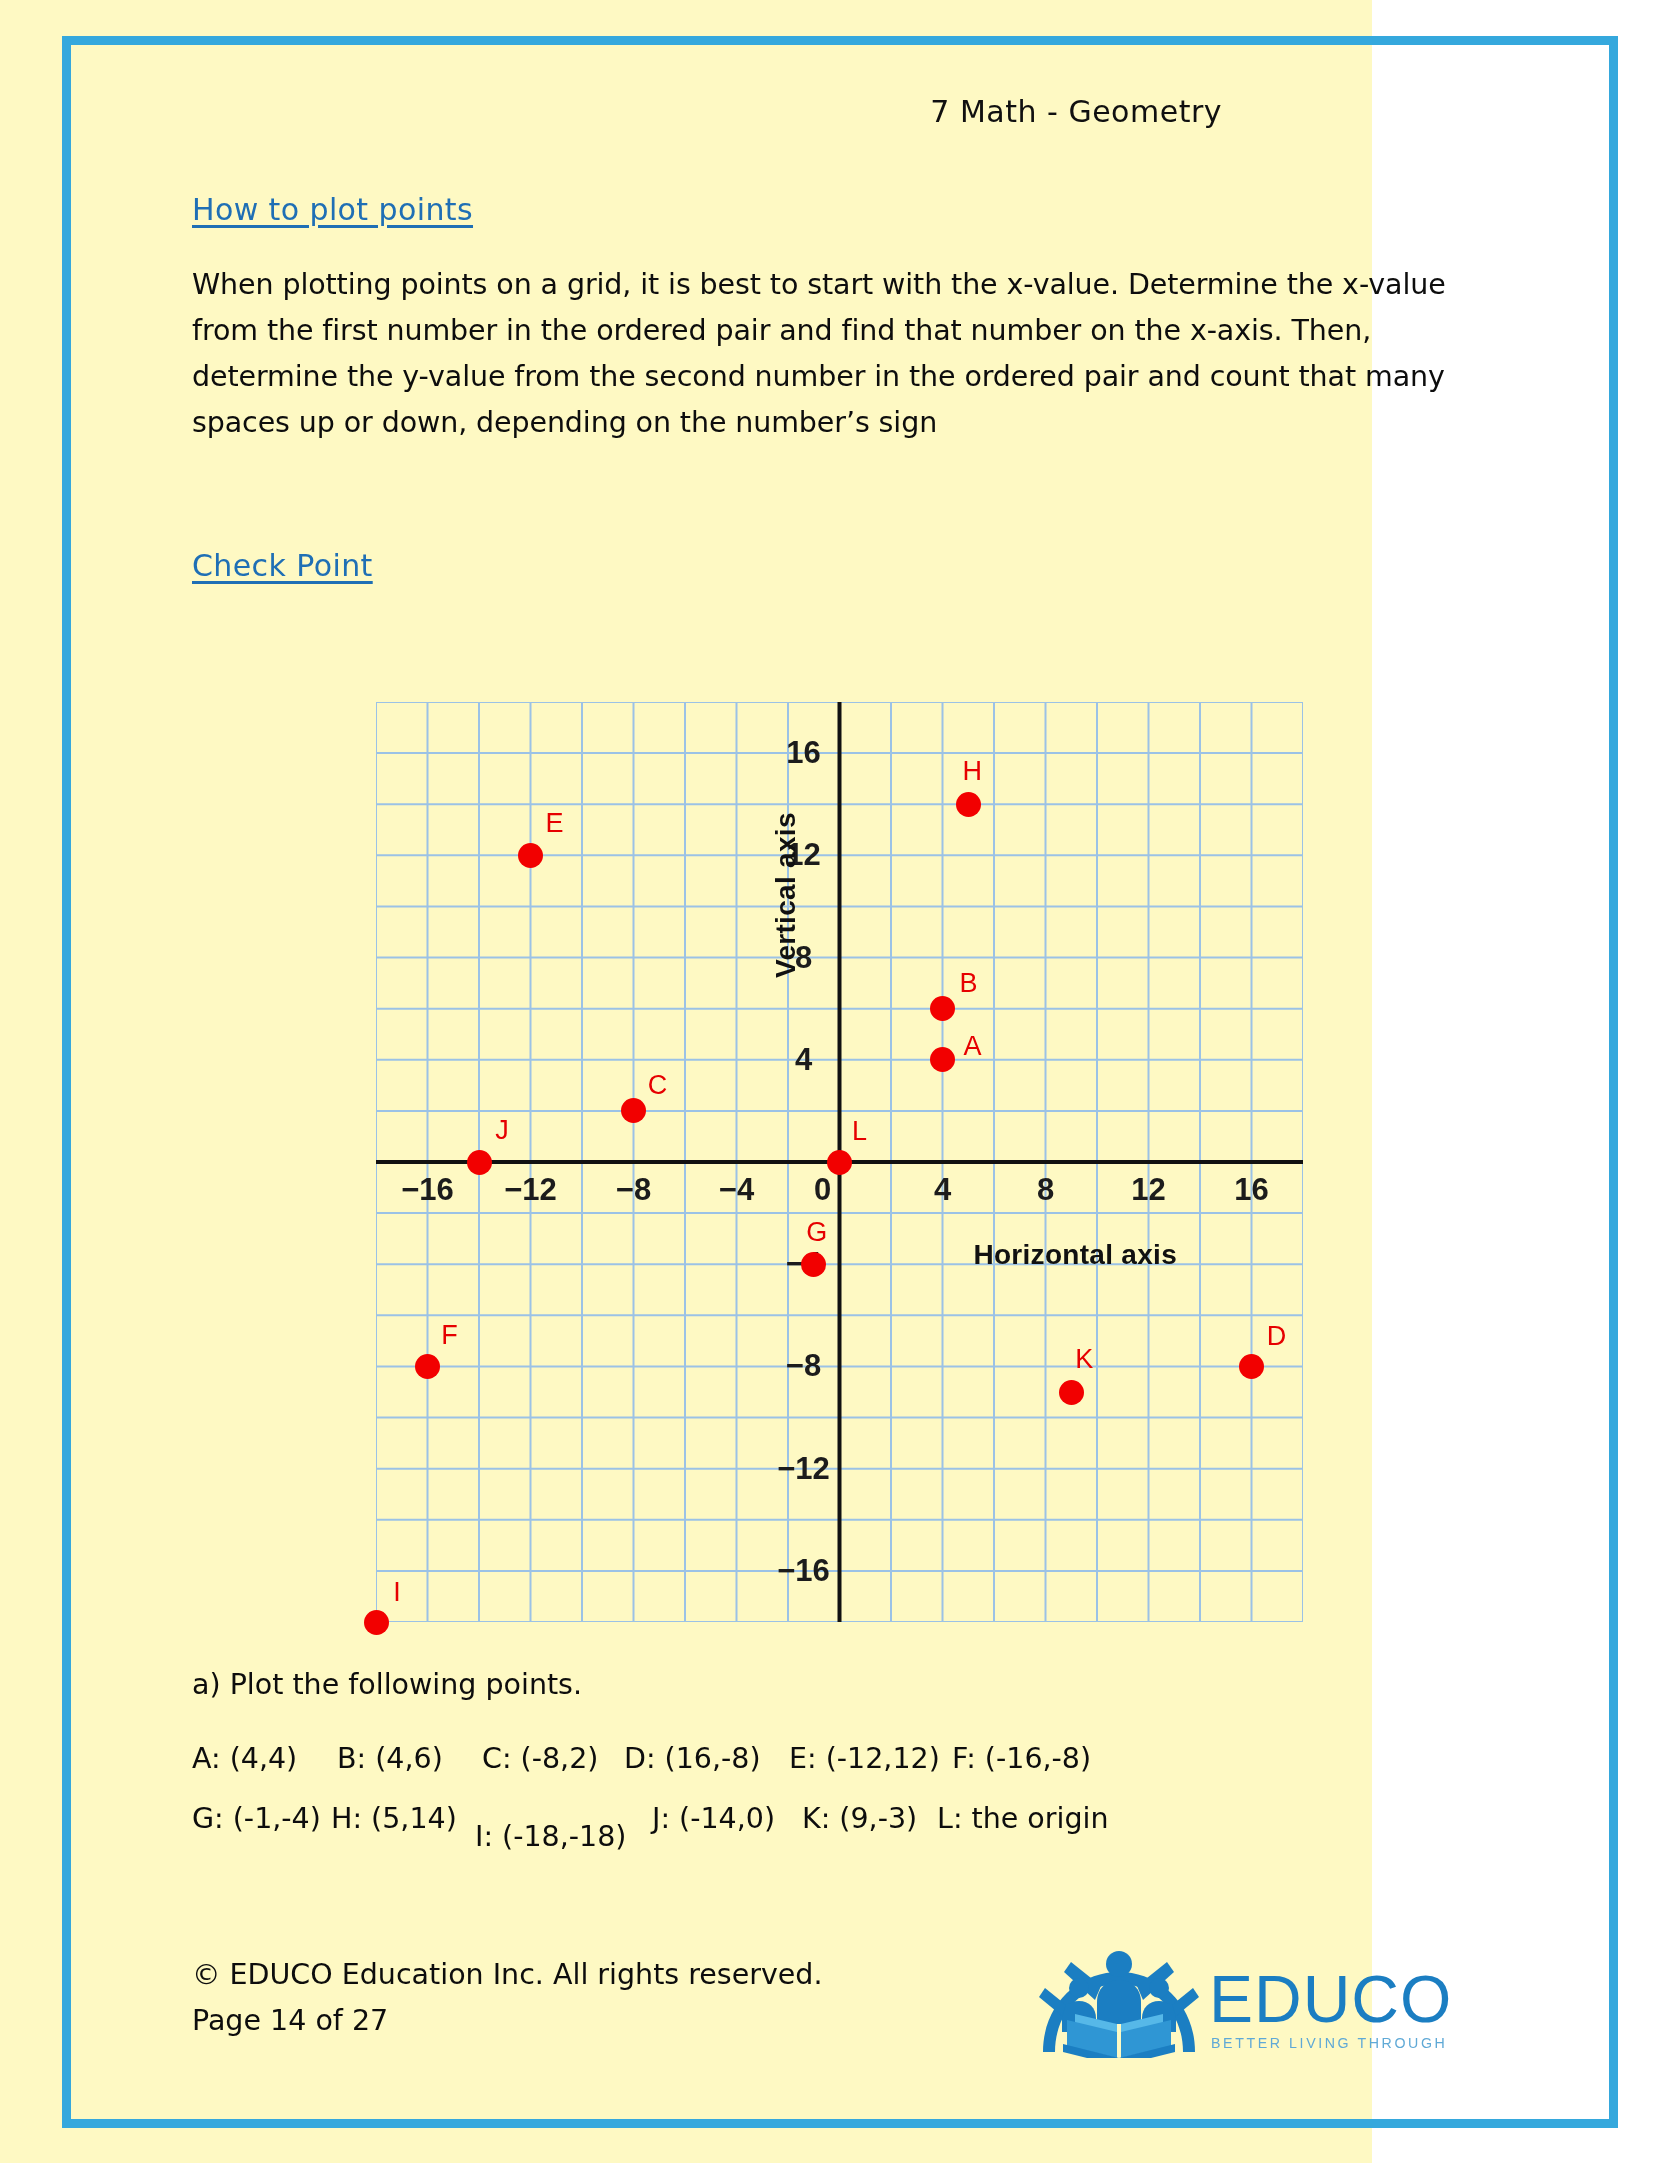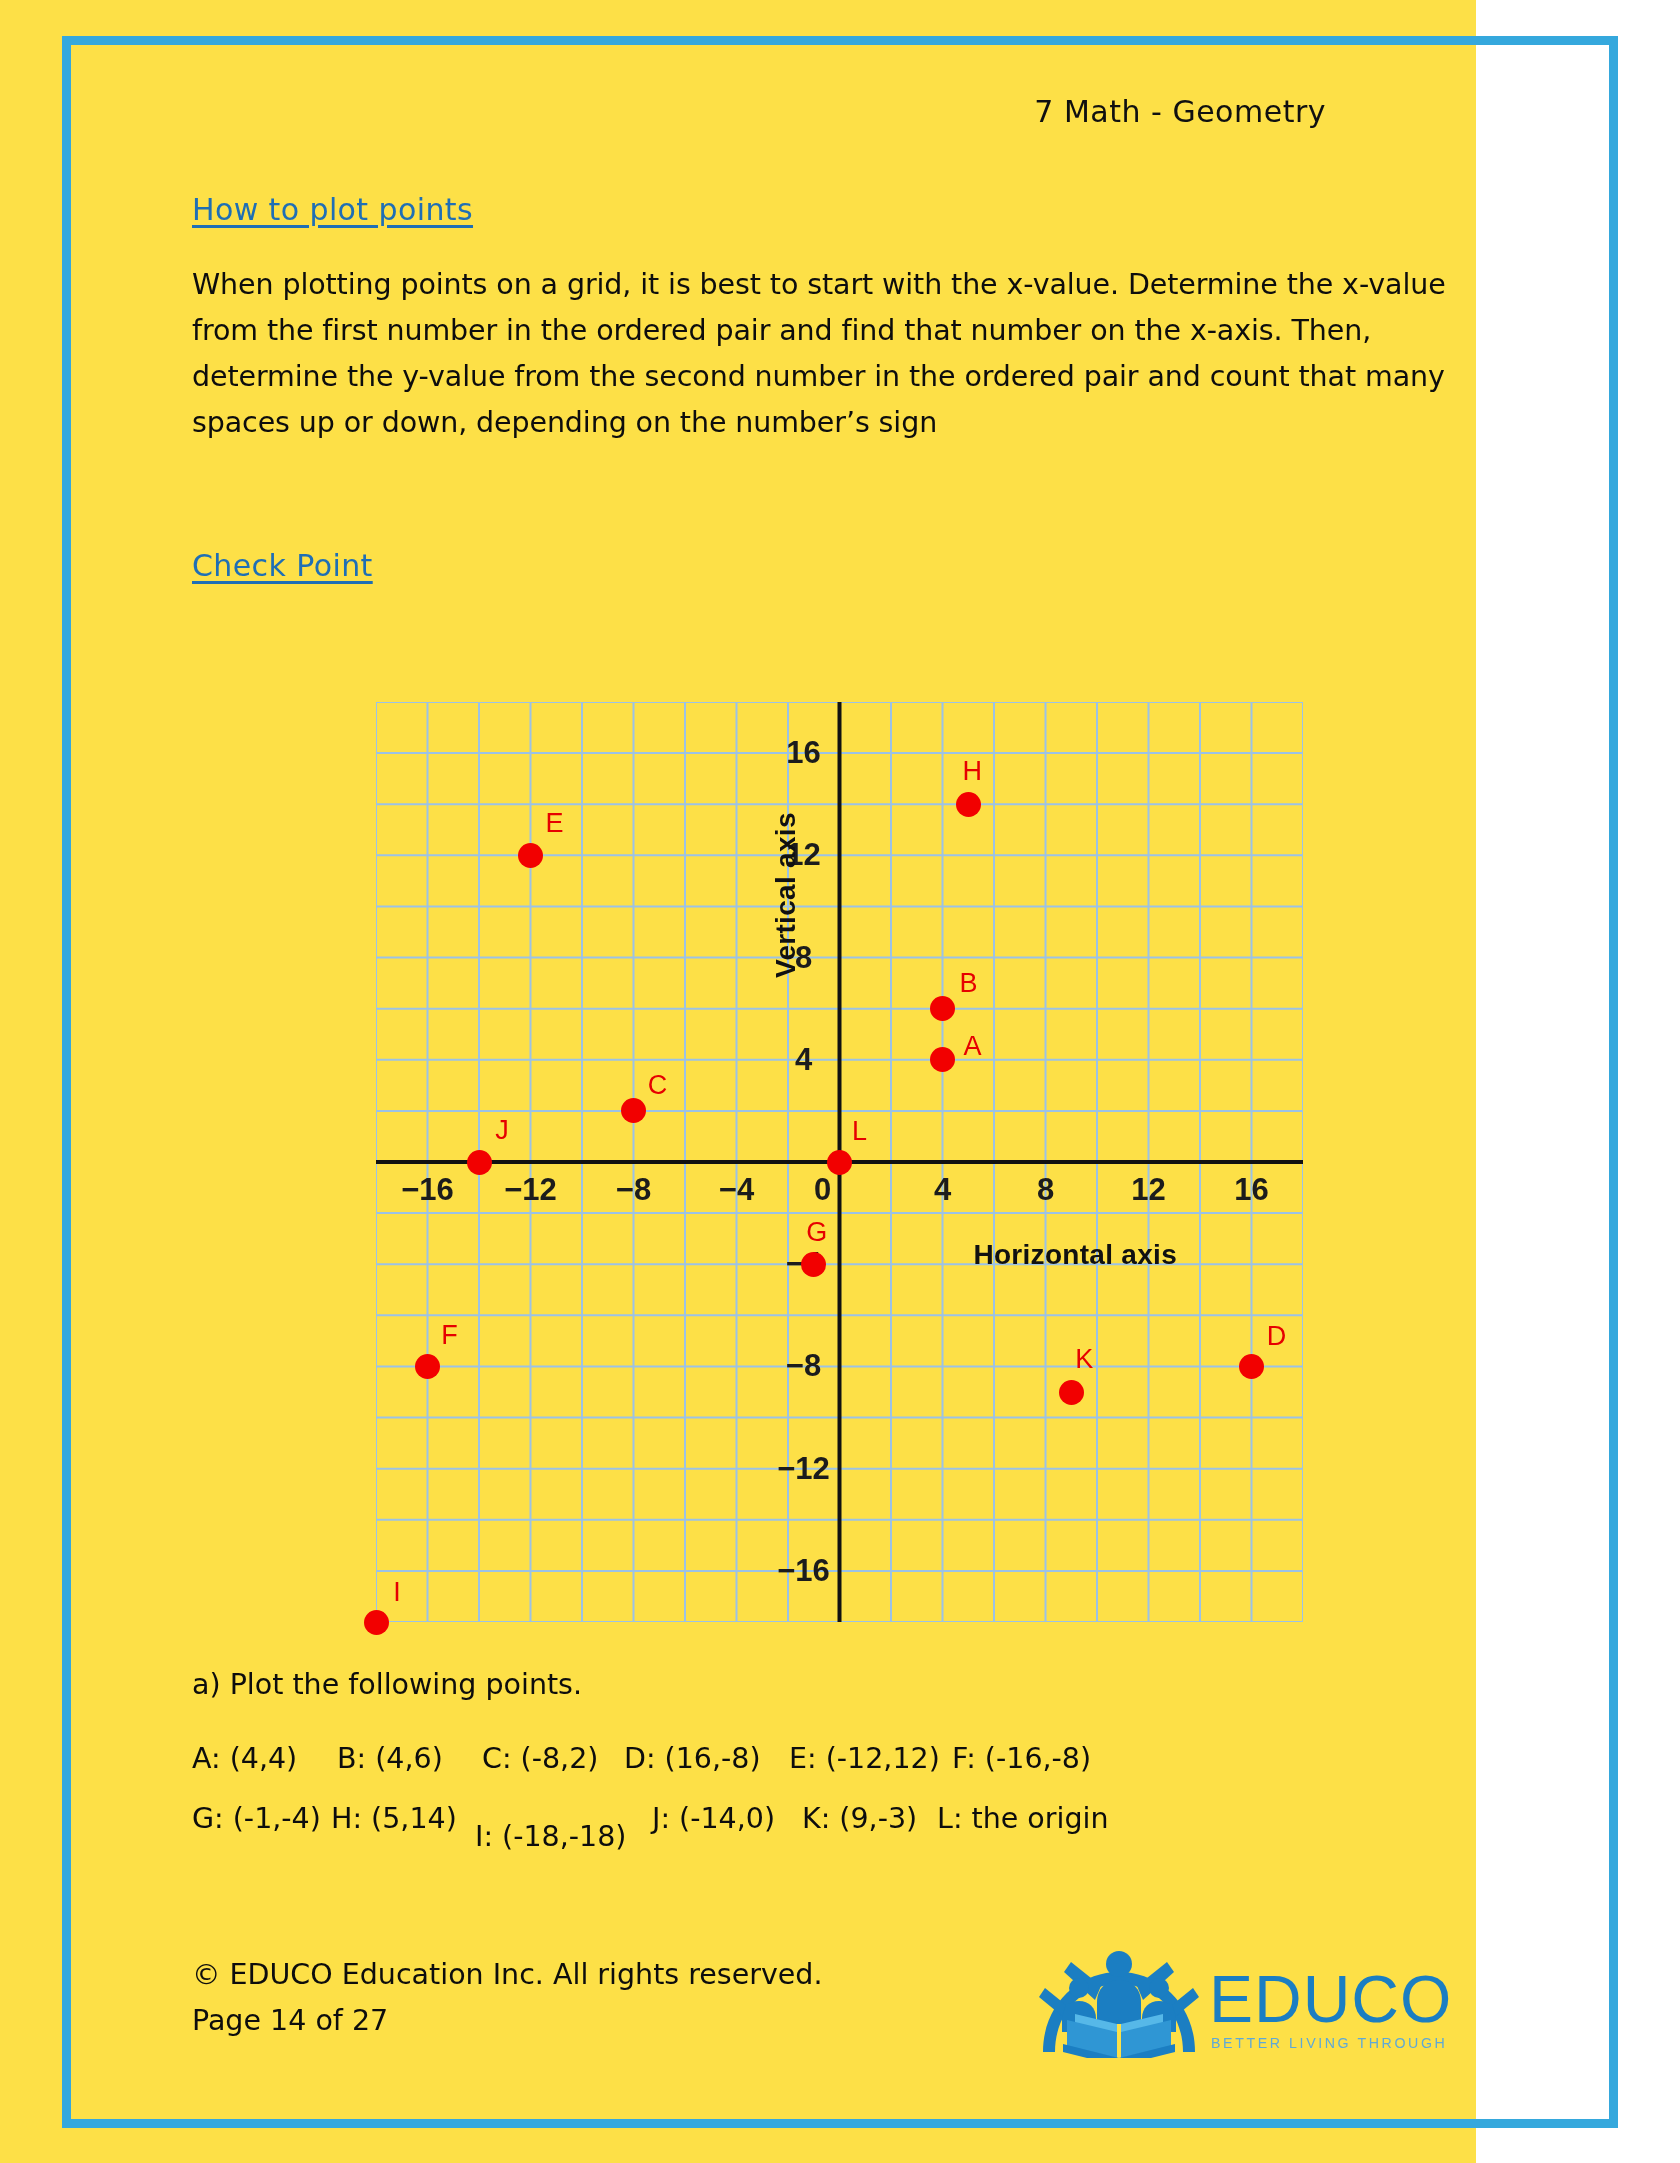--- a/index.html
+++ b/index.html
@@ -10,23 +10,23 @@
   body {
     width: 1680px;
     height: 2163px;
     font-family: "DejaVu Sans", sans-serif;
     -webkit-font-smoothing: antialiased;
   }
 
   
   #page {
     position: relative;
-    width: 1476px;
+    width: 1372px;
     height: 2163px;
-    background: #fde047;
+    background: #fef9c3;
     box-sizing: border-box;
   }
   #page-border {
     position: absolute;
     left: 62px;
     top: 36px;
     width: 1556px;
     height: 2092px;
     border: 9px solid #35a8dd;
     box-sizing: border-box;

